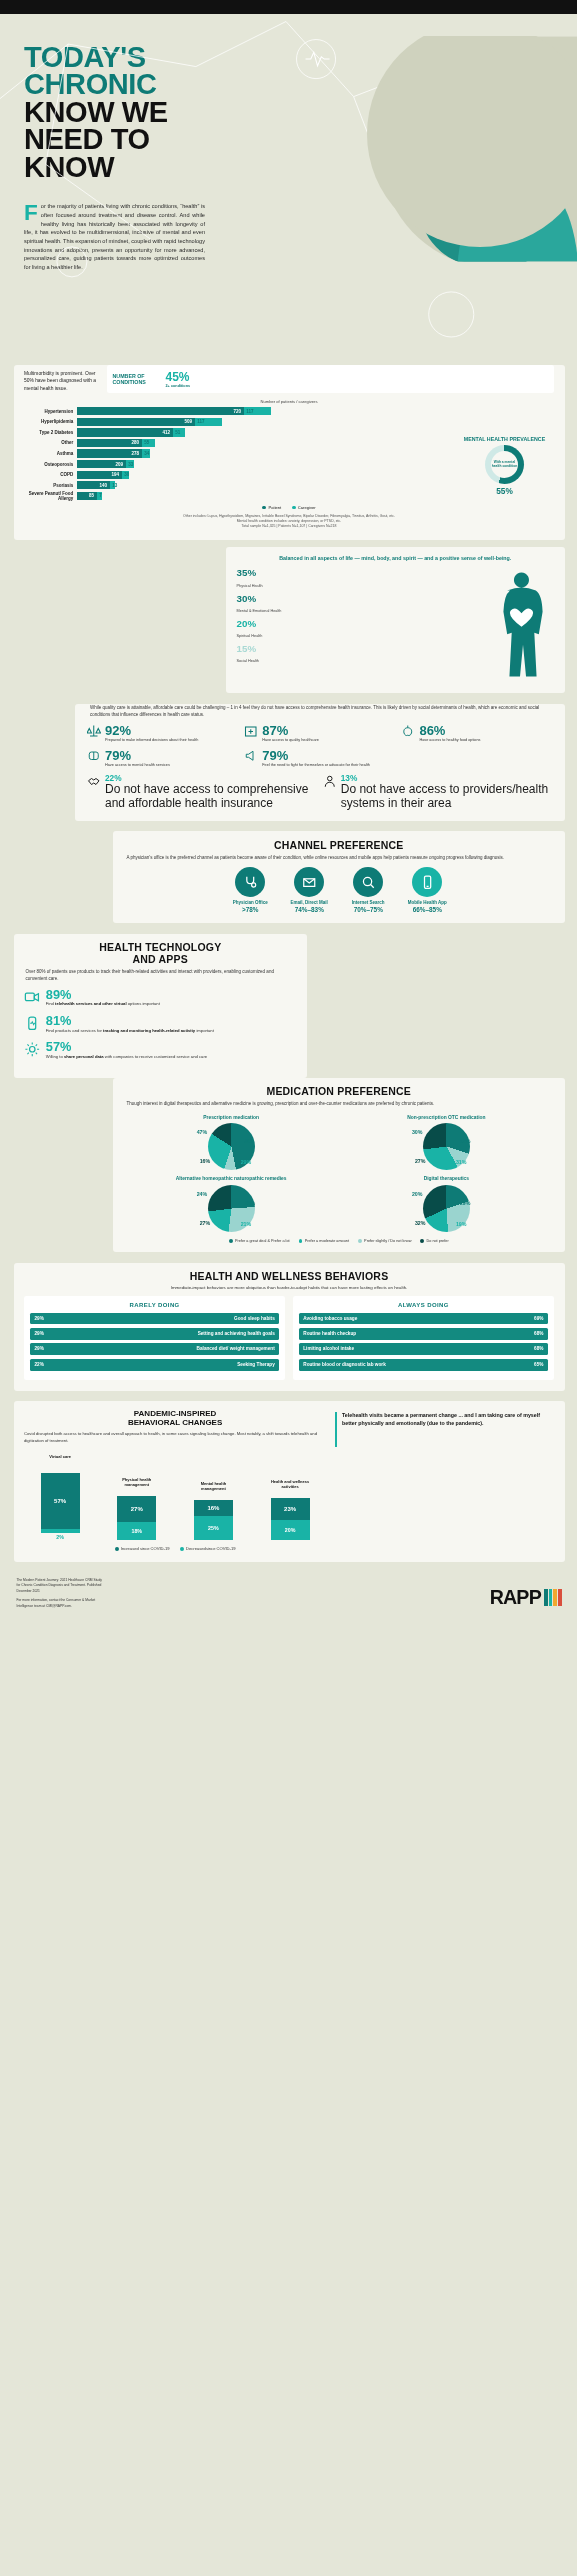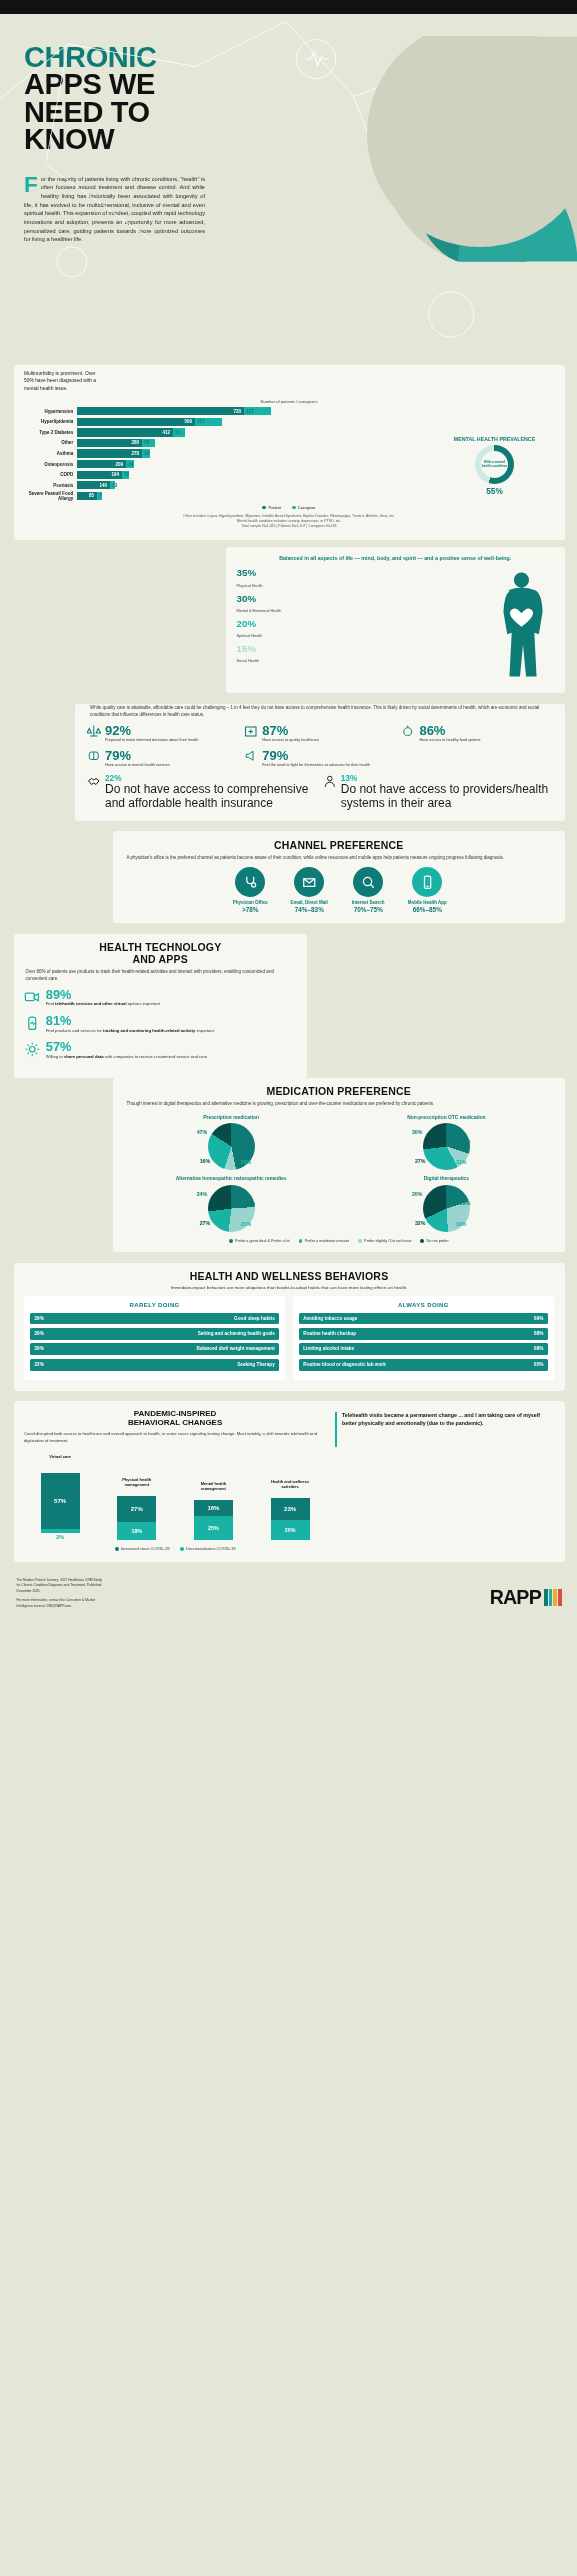--- a/index.html
+++ b/index.html
@@ -33,21 +33,21 @@
   .barchart{padding:6px 10.5px 0 10.5px}
   .bc-head{font-size:4.1px;text-align:center;color:#444;margin-bottom:3px}
   .brow{display:flex;align-items:center;margin-bottom:2.3px;height:8.3px}
   .brow .nm{width:53px;text-align:right;font-size:4.5px;font-weight:bold;padding-right:3.8px}
   .bars{flex:1;display:flex;height:8.3px;align-items:stretch}
   .b1{background:#0e7b76;color:#fff;font-size:4.5px;font-weight:bold;display:flex;align-items:center;justify-content:flex-end;padding-right:3px}
   .b2{background:#19b3a6;color:#0e7b76;font-size:4.5px;font-weight:bold;display:flex;align-items:center;padding-left:2.3px;white-space:nowrap}
   .legend{display:flex;justify-content:center;gap:10.5px;font-size:4.1px;margin-top:4.5px}
   .dot{width:3.8px;height:3.8px;border-radius:50%;display:inline-block;margin-right:2.3px;vertical-align:middle}
   .notes{text-align:center;margin-top:4.5px}
-  .mhp{position:absolute;right:25px;bottom:44px;width:90px;text-align:center}
+  .mhp{position:absolute;right:15px;bottom:44px;width:90px;text-align:center}
   .mhp .hd{font-size:5.3px;font-weight:bold;color:#0e7b76;line-height:1.2;margin-bottom:3px}
   .donut{width:39px;height:39px;border-radius:50%;margin:0 auto;display:flex;align-items:center;justify-content:center;
          background:conic-gradient(#0e7b76 0% 55%, #cfe9e6 55% 100%)}
   .donut i{width:27px;height:27px;border-radius:50%;background:#f7f7f2;display:flex;align-items:center;justify-content:center;
            font-style:normal;font-size:3.3px;text-align:center;color:#0e7b76;line-height:1.2;font-weight:bold}
   .donut-val{font-size:8.3px;font-weight:bold;color:#0e7b76;margin-top:1.5px}
   
   .wih{margin:7.5px 13.5px 0 226px;padding:7.5px 10.5px 12px}
   .wih .lead{font-size:5.3px;font-weight:bold;color:#0e7b76;text-align:center;line-height:1.45;margin-bottom:6px}
   .wih-wrap{display:flex;gap:6px;align-items:flex-start}
@@ -164,31 +164,39 @@
           <rect x="168" y="86" width="36" height="14" rx="6" fill="none" stroke="#333" stroke-width="3"></rect>
           <rect x="212" y="86" width="36" height="14" rx="6" fill="none" stroke="#333" stroke-width="3"></rect>
           <line x1="204" y1="92" x2="212" y2="92" stroke="#333" stroke-width="3"></line>
           <rect x="196" y="210" width="62" height="50" rx="8" fill="#f2f2ee"></rect>
           <rect x="200" y="216" width="54" height="26" rx="4" fill="#fff"></rect>
           <circle cx="213" cy="252" r="5" fill="#ccc"></circle>
         </g>
       </svg>
     </div>
     <h1 class="title">
+      <span class="t1">TODAY'S</span>
       <span class="t1">CHRONIC</span>
-      <span class="t2">APPS WE</span>
+      <span class="t2">KNOW WE</span>
       <span class="t2">NEED TO</span>
       <span class="t2">KNOW</span>
     </h1>
     <p class="intro"><span class="drop">F</span><span>or the majority of patients living with chronic conditions, “health” is often focused around treatment and disease control. And while healthy living has historically been associated with longevity of life, it has evolved to be multidimensional, inclusive of mental and even spiritual health. This expansion of mindset, coupled with rapid technology innovations and adoption, presents an opportunity for more advanced, personalized care, guiding patients towards more optimized outcomes for living a healthier life.</span></p>
   </div>
 
   <div class="card chronic">
     <div class="chronic-top">
       <div class="multimorb">Multimorbidity is prominent. Over 50% have been diagnosed with a mental health issue.</div>
+      <div class="numcond">
+        <div class="lbl">NUMBER OF CONDITIONS</div>
+        <div>
+          <div class="big">45%</div>
+          <div class="sub">2+ conditions</div>
+        </div>
+      </div>
     </div>
 
     <div class="barchart">
       <div class="bc-head">Number of patients / caregivers</div>
       <div id="bars">
           <div class="brow">
     <div class="nm">Hypertension</div>
     <div class="bars">
       <div class="b1" style="width:167px">720</div>
       <div class="b2" style="width:27px">117</div>

